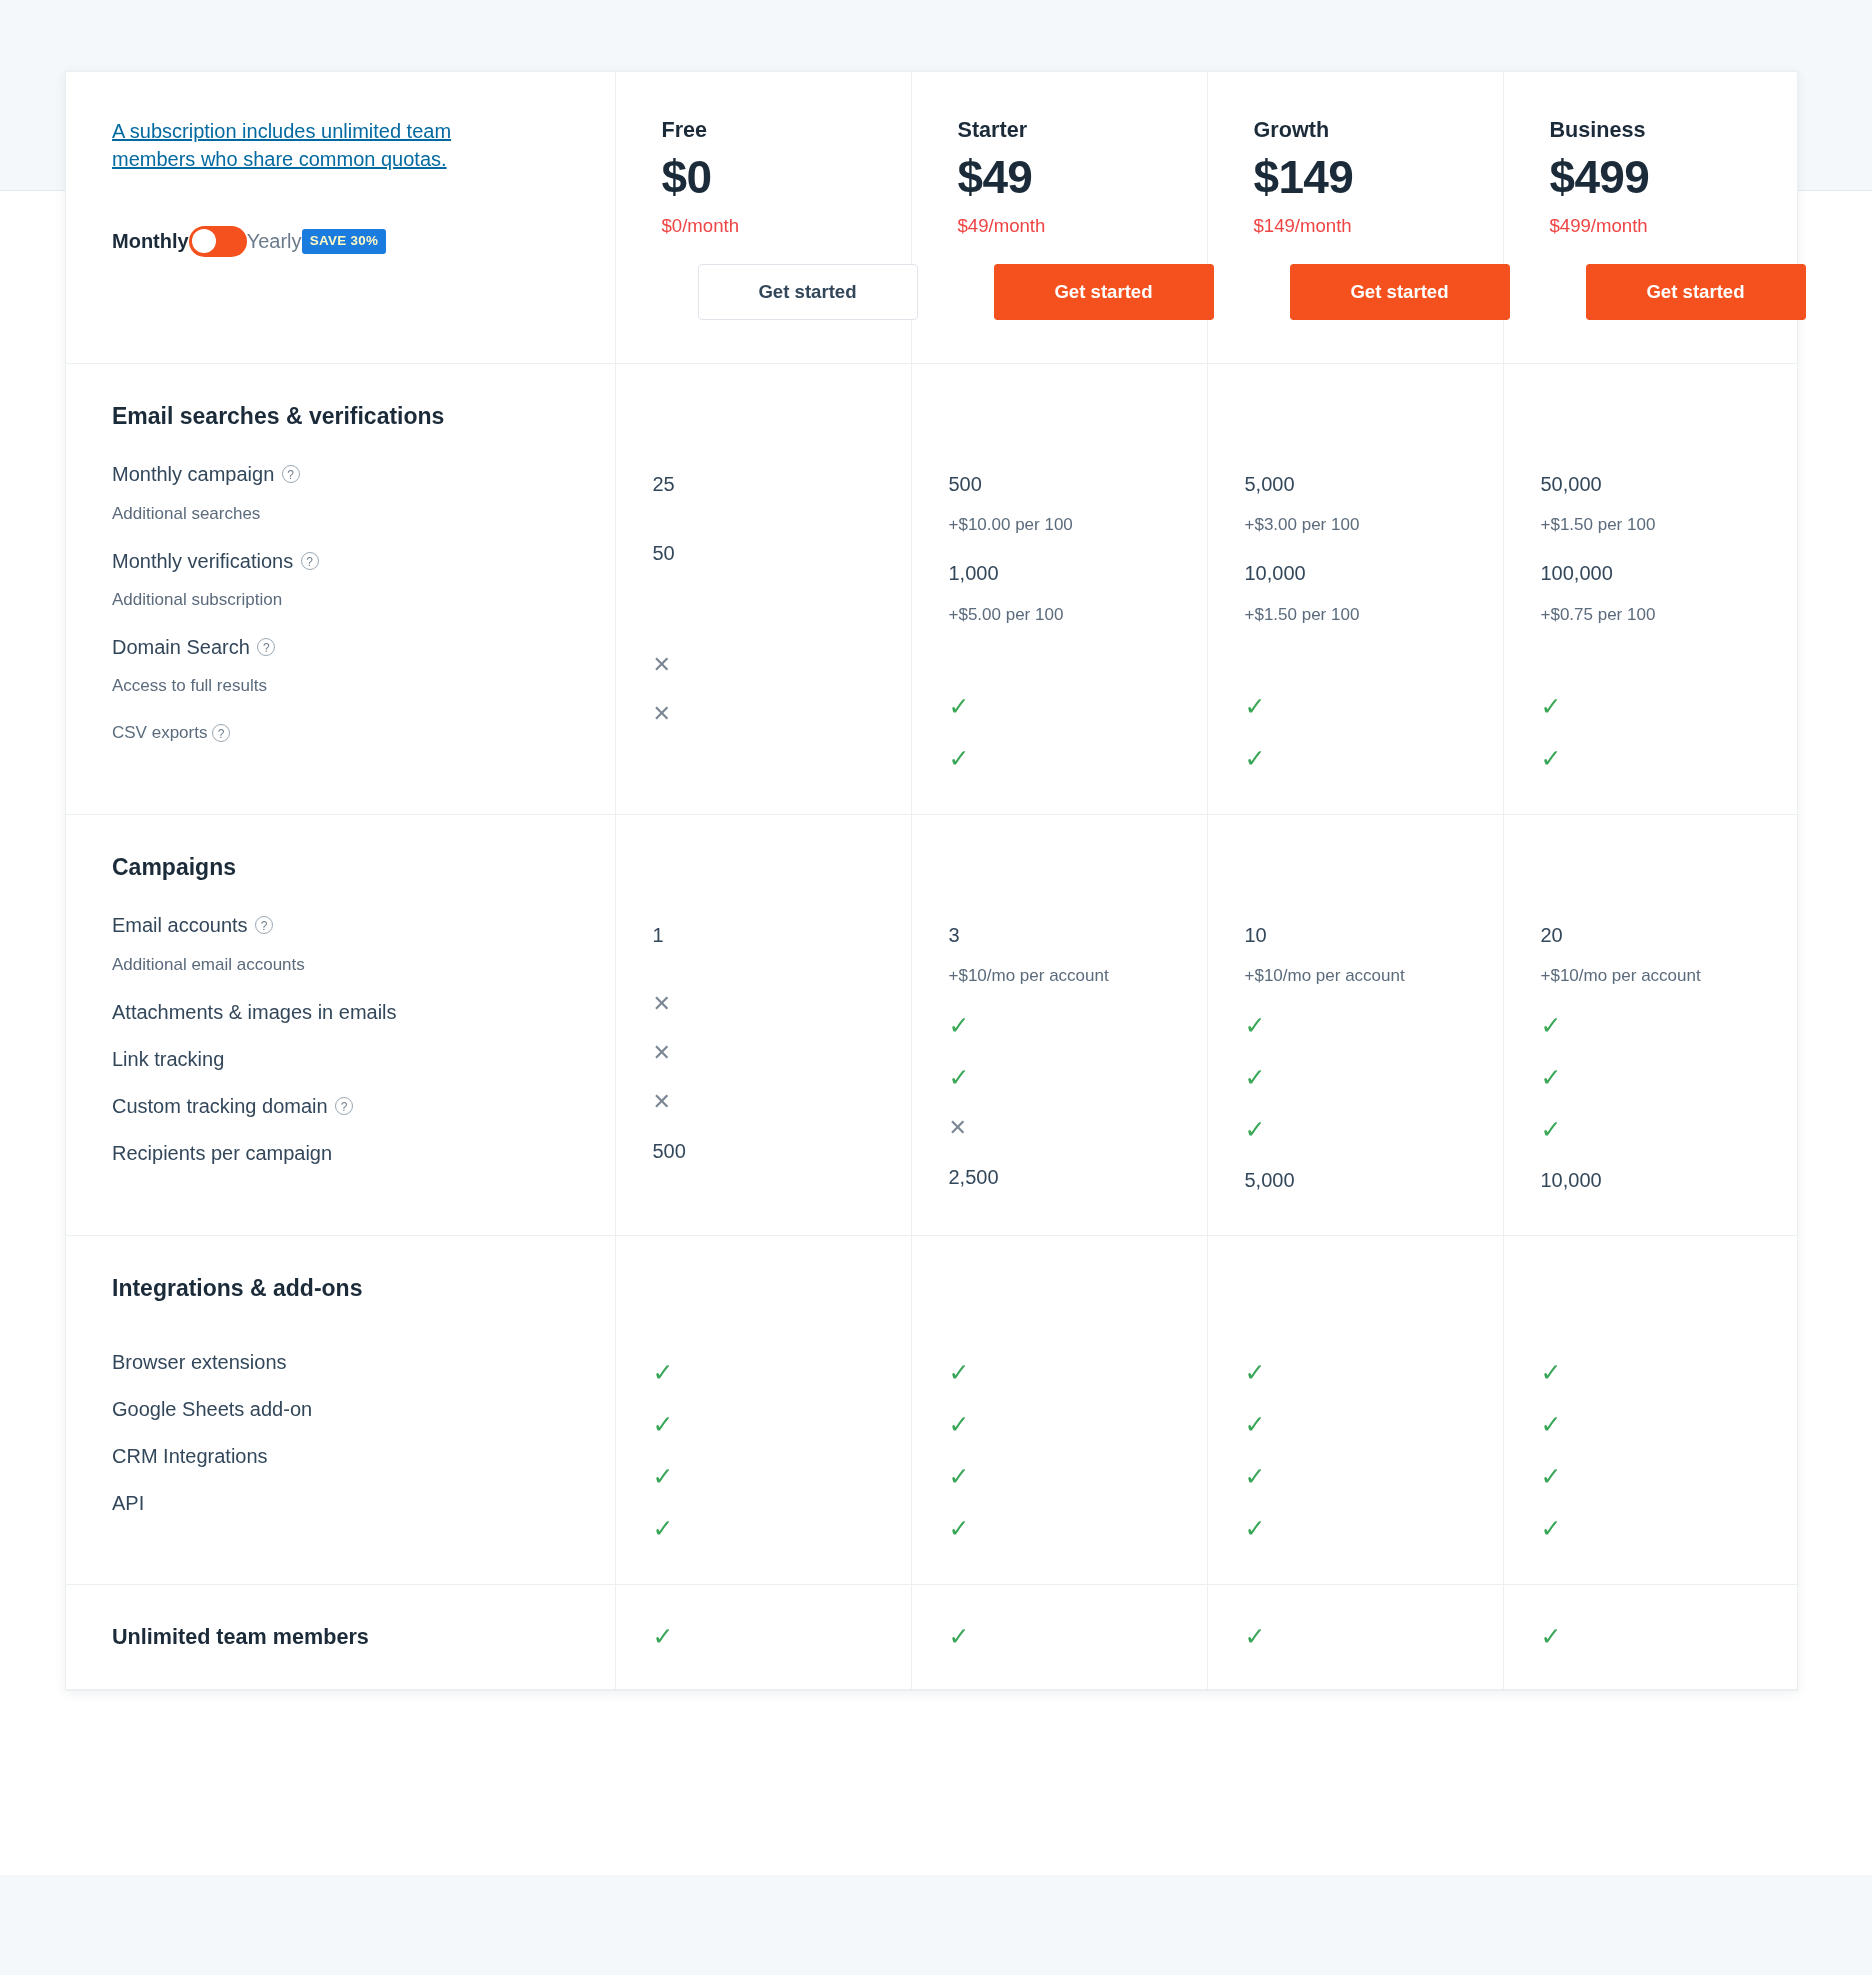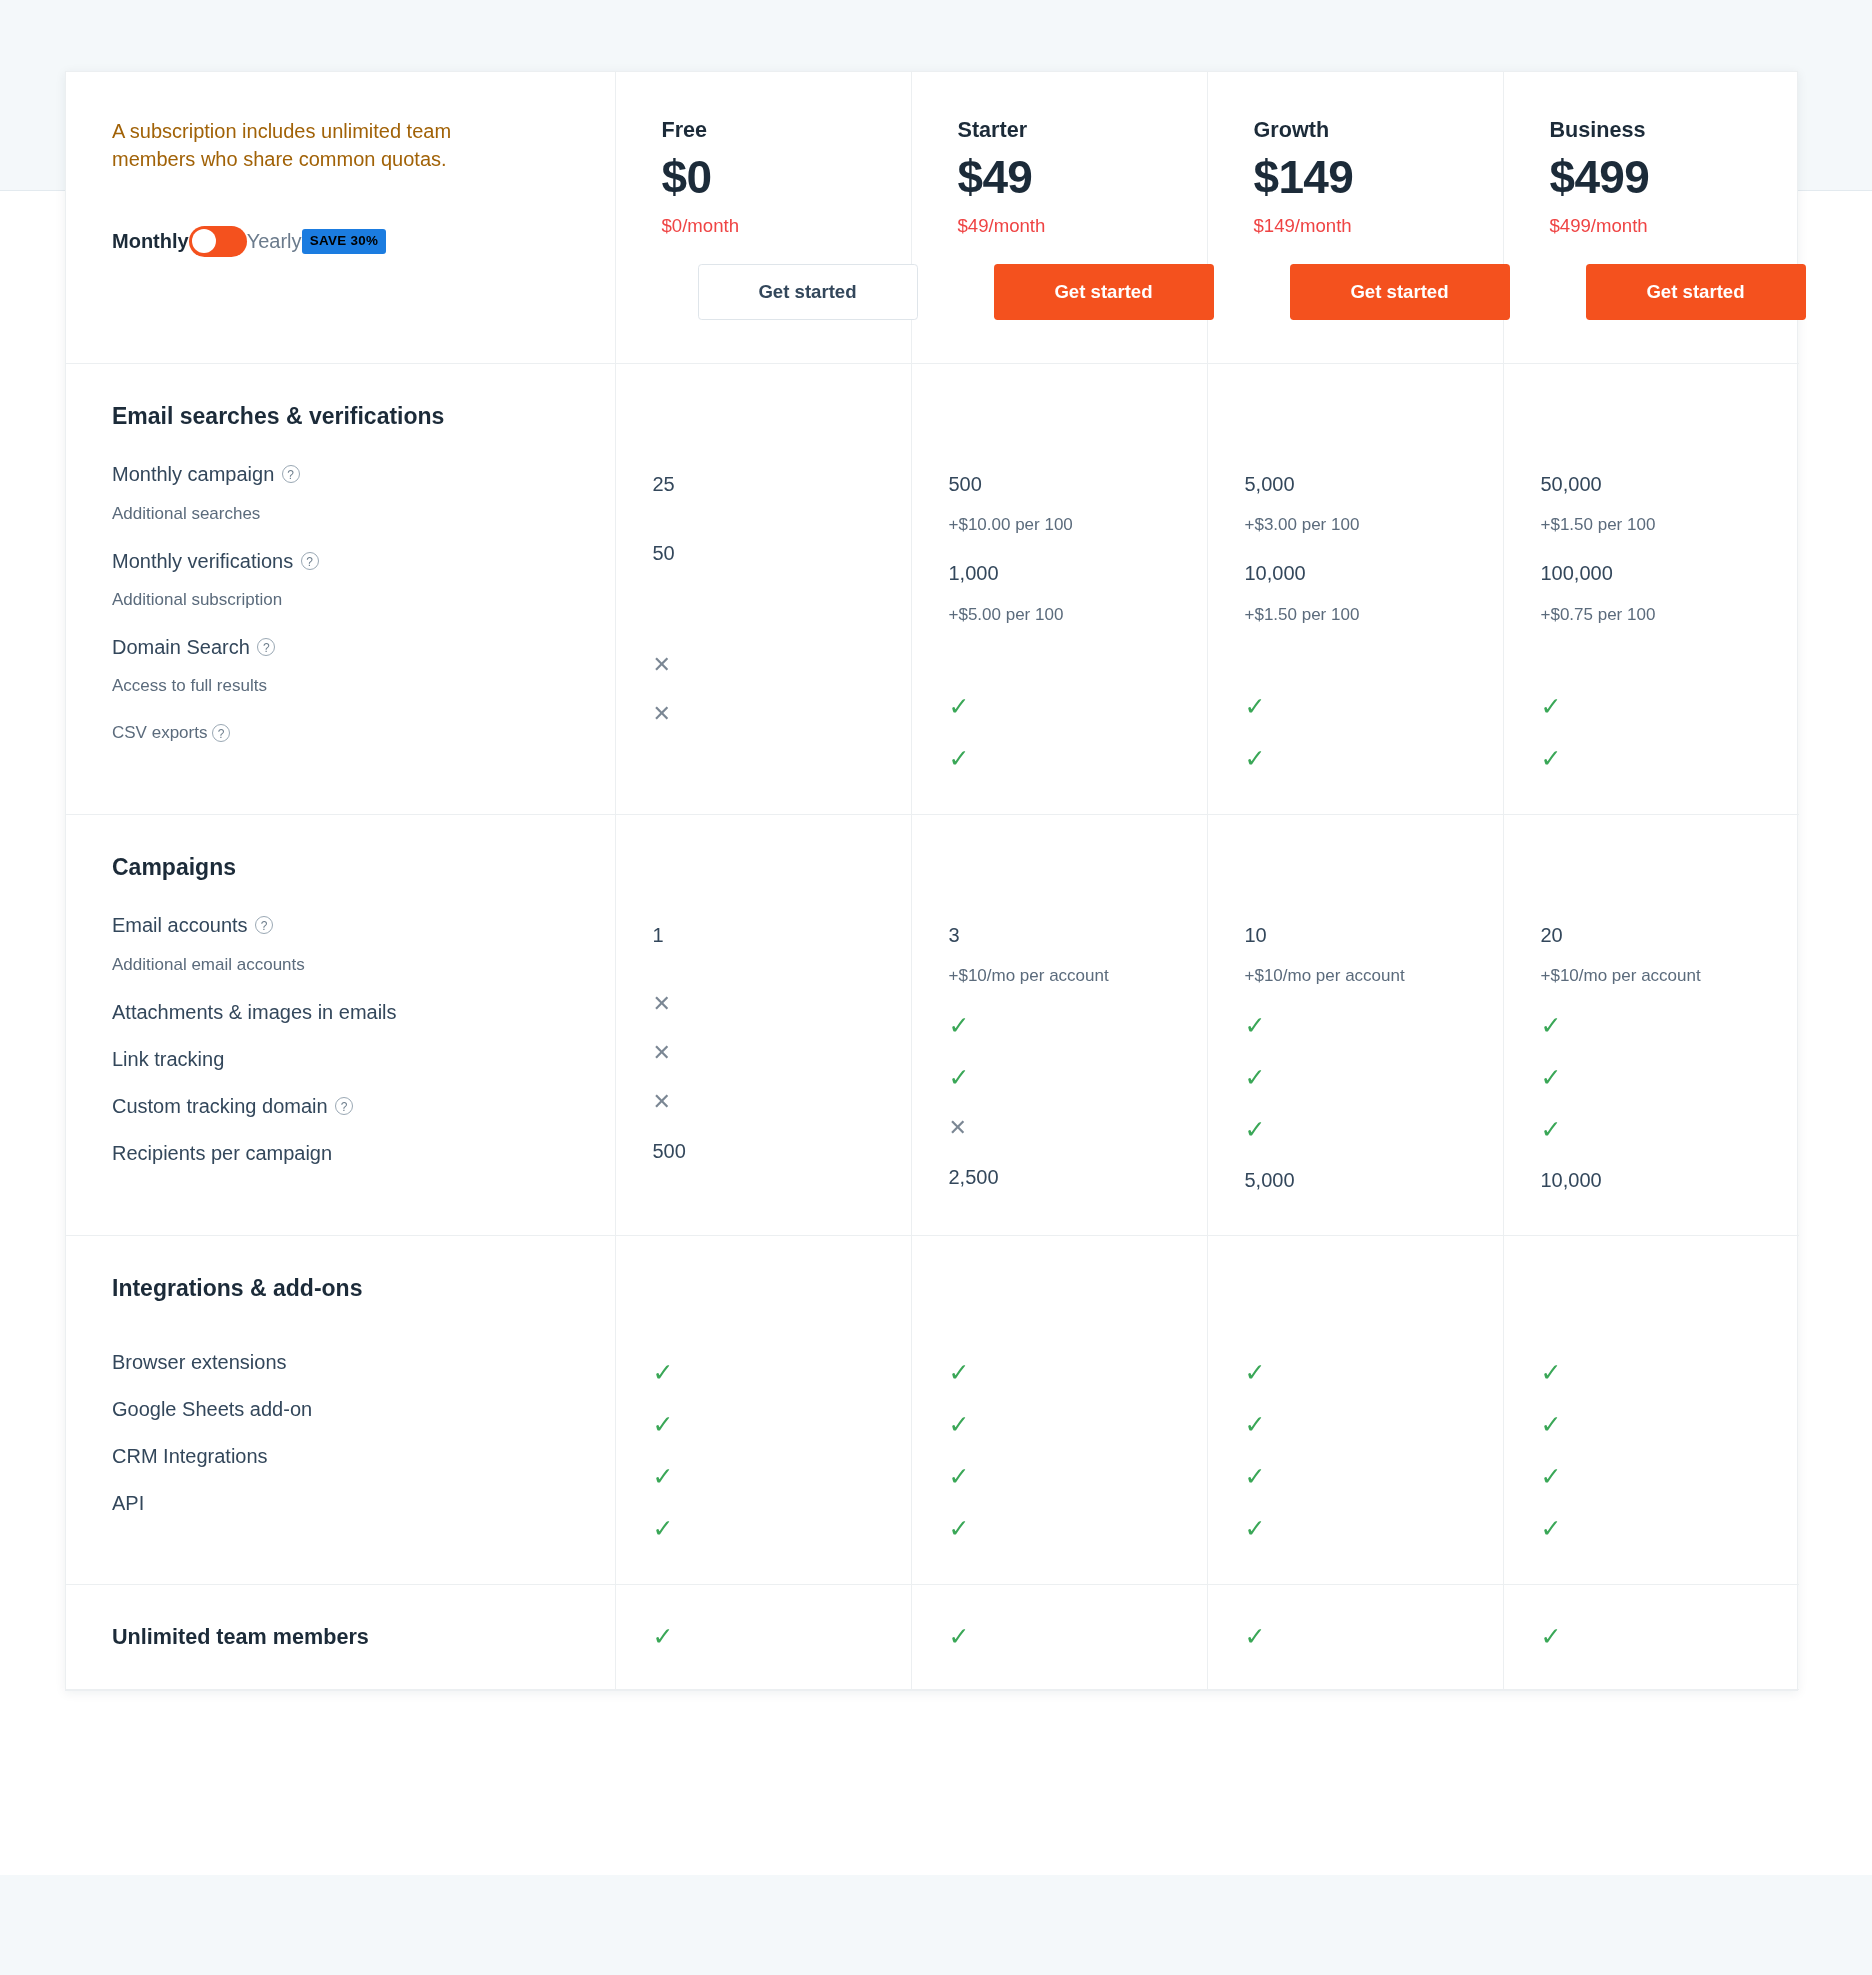--- a/index.html
+++ b/index.html
@@ -67,23 +67,24 @@
     padding: 45px 46px 43px 46px;
     box-sizing: border-box;
   }
   .hdr-cell.plan {
     border-left: 1.5px solid #eceff1;
     padding: 45px 0 43px 46px;
   }
   .intro-text {
     font-size: 20px;
     line-height: 1.42;
-    color: #a16207;
+    color: #0369a1;
     max-width: 417px;
     margin: 0 0 42px 0;
+    text-decoration: underline;
   }
   .toggle-row {
     display: flex;
     align-items: center;
     margin-top: 52px;
   }
   .toggle-label {
     font-size: 20px;
     color: #33475b;
   }
@@ -100,21 +101,21 @@
   }
   .switch .knob {
     position: absolute;
     left: 3.7px; top: 3.7px;
     width: 24px; height: 24px;
     border-radius: 50%;
     background: #ffffff;
   }
   .save-badge {
     background: #1b7ce0;
-    color: #000000;
+    color: #fef9c3;
     font-size: 13.4px;
     font-weight: bold;
     letter-spacing: 0.3px;
     padding: 4.5px 8.2px 5.2px 8.2px;
     border-radius: 3px;
     display: inline-block;
   }
 
   .plan-name {
     font-size: 21.6px;

